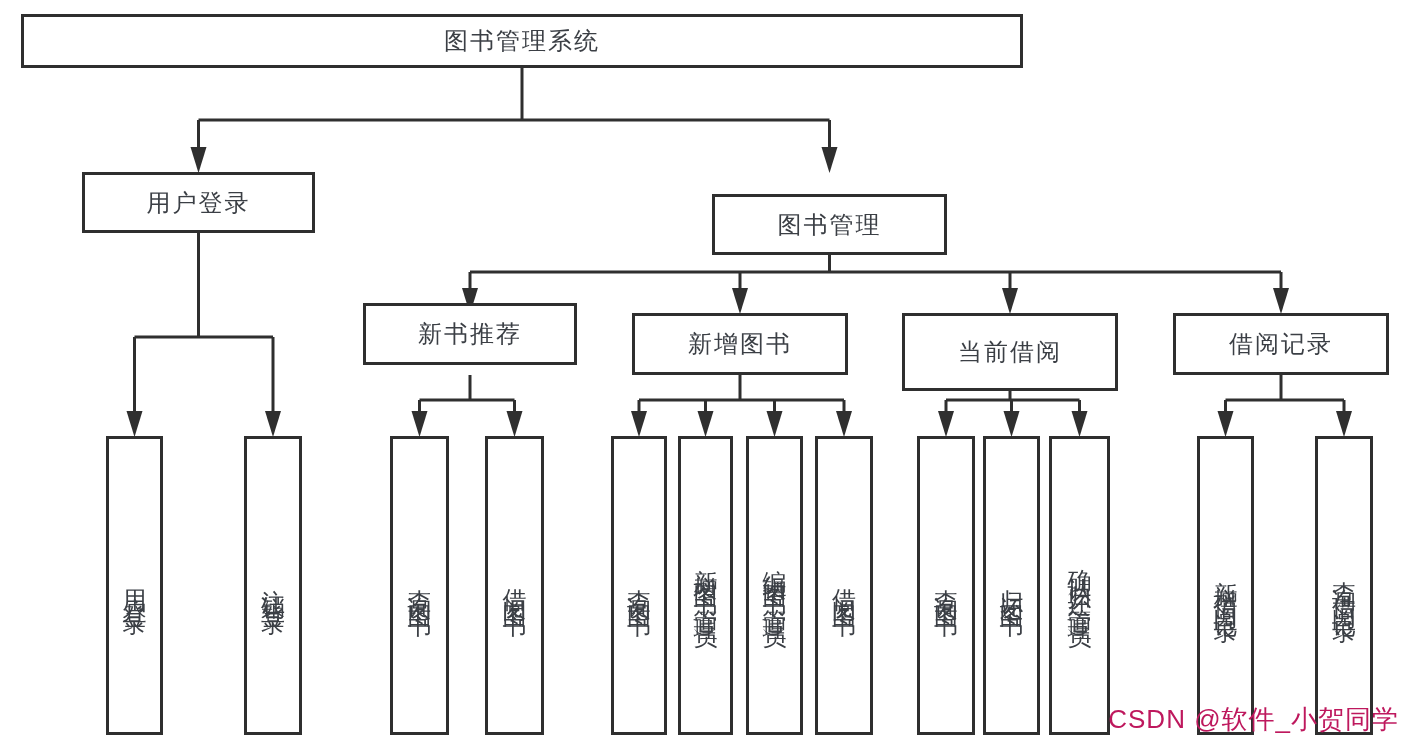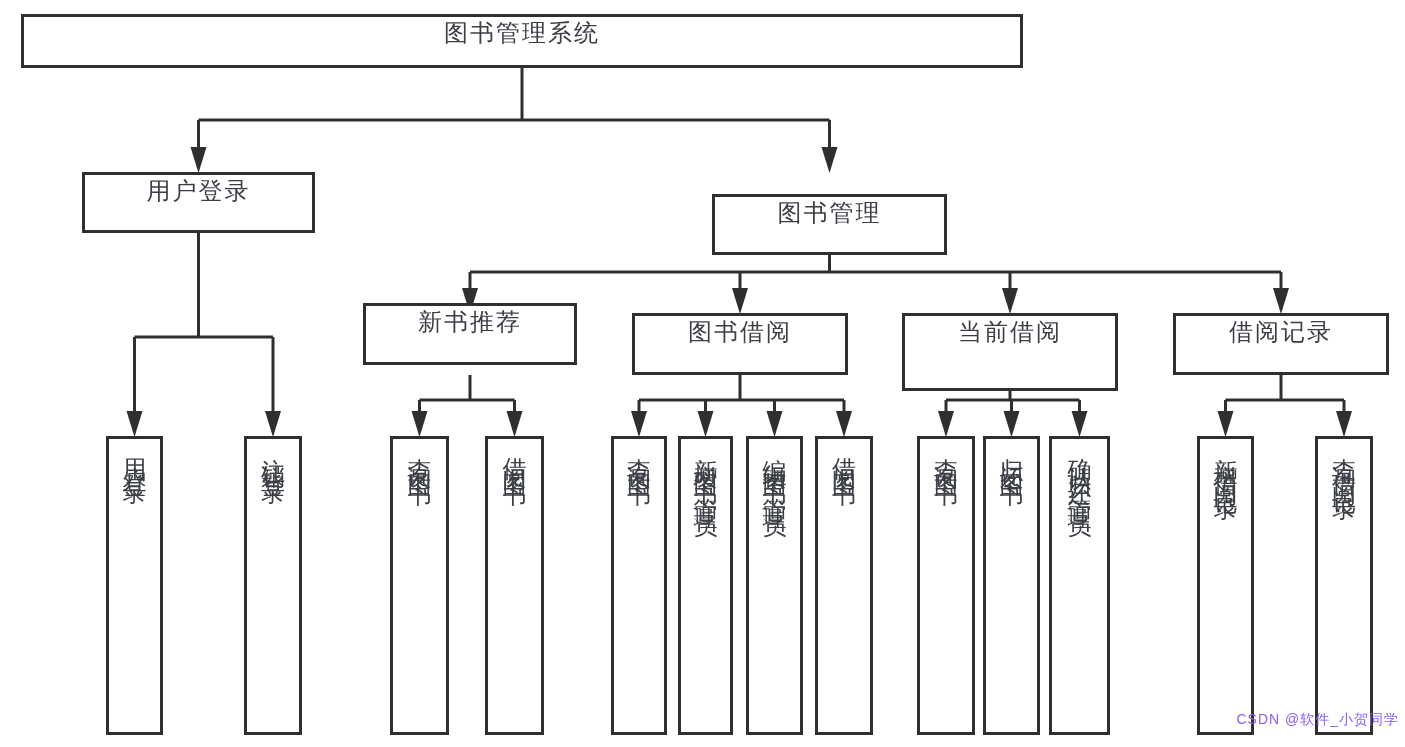--- a/index.html
+++ b/index.html
@@ -9,38 +9,38 @@
     background:#ffffff;
     font-family:"Liberation Sans","DejaVu Sans",sans-serif;
     overflow:hidden;
   }
   svg.connectors{position:absolute;left:0;top:0;z-index:0;}
   .node{
     position:absolute;
     box-sizing:border-box;
     background:#ffffff;
     border:3px solid #2f2f2f;
-    display:flex;align-items:flex-start;justify-content:center;
+    display:flex;align-items:center;justify-content:center;
     color:#3b3f45;
     font-size:24px;
     z-index:1;
   }
   .node .lbl{letter-spacing:2px;white-space:nowrap;}
   .node.vertical .lbl{
     writing-mode:vertical-rl;
     text-orientation:mixed;
     letter-spacing:8px;
     line-height:1;
     white-space:normal;
   }
   .watermark{
     position:absolute;
-    right:6px;bottom:18px;
-    font-size:14px;
-    color:#8b5cf6;
+    right:6px;bottom:10px;
+    font-size:26px;
+    color:#be185d;
     letter-spacing:1px;
     z-index:2;
     white-space:nowrap;
   }
 </style>
 </head>
 <body>
 
 <div class="canvas">
   <svg class="connectors" width="1405" height="747" viewBox="0 0 1405 747">
@@ -104,21 +104,21 @@
       <div class="node" style="left: 82px; top: 172px; width: 233px; height: 61px;">
         <span class="lbl">用户登录</span>
       </div>
       <div class="node" style="left: 712px; top: 172px; width: 235px; height: 61px; margin-top: 22px;">
         <span class="lbl">图书管理</span>
       </div>
       <div class="node" style="left: 363px; top: 303px; width: 214px; height: 62px;">
         <span class="lbl">新书推荐</span>
       </div>
       <div class="node" style="left: 632px; top: 313px; width: 216px; height: 62px;">
-        <span class="lbl">图书借阅</span>
+        <span class="lbl">新增图书</span>
       </div>
       <div class="node" style="left: 902px; top: 313px; width: 216px; height: 78px;">
         <span class="lbl">当前借阅</span>
       </div>
       <div class="node" style="left: 1173px; top: 313px; width: 216px; height: 62px;">
         <span class="lbl">借阅记录</span>
       </div>
       <div class="node vertical" style="left: 106px; top: 436px; width: 57px; height: 299px;">
         <span class="lbl">用户登录</span>
       </div>

